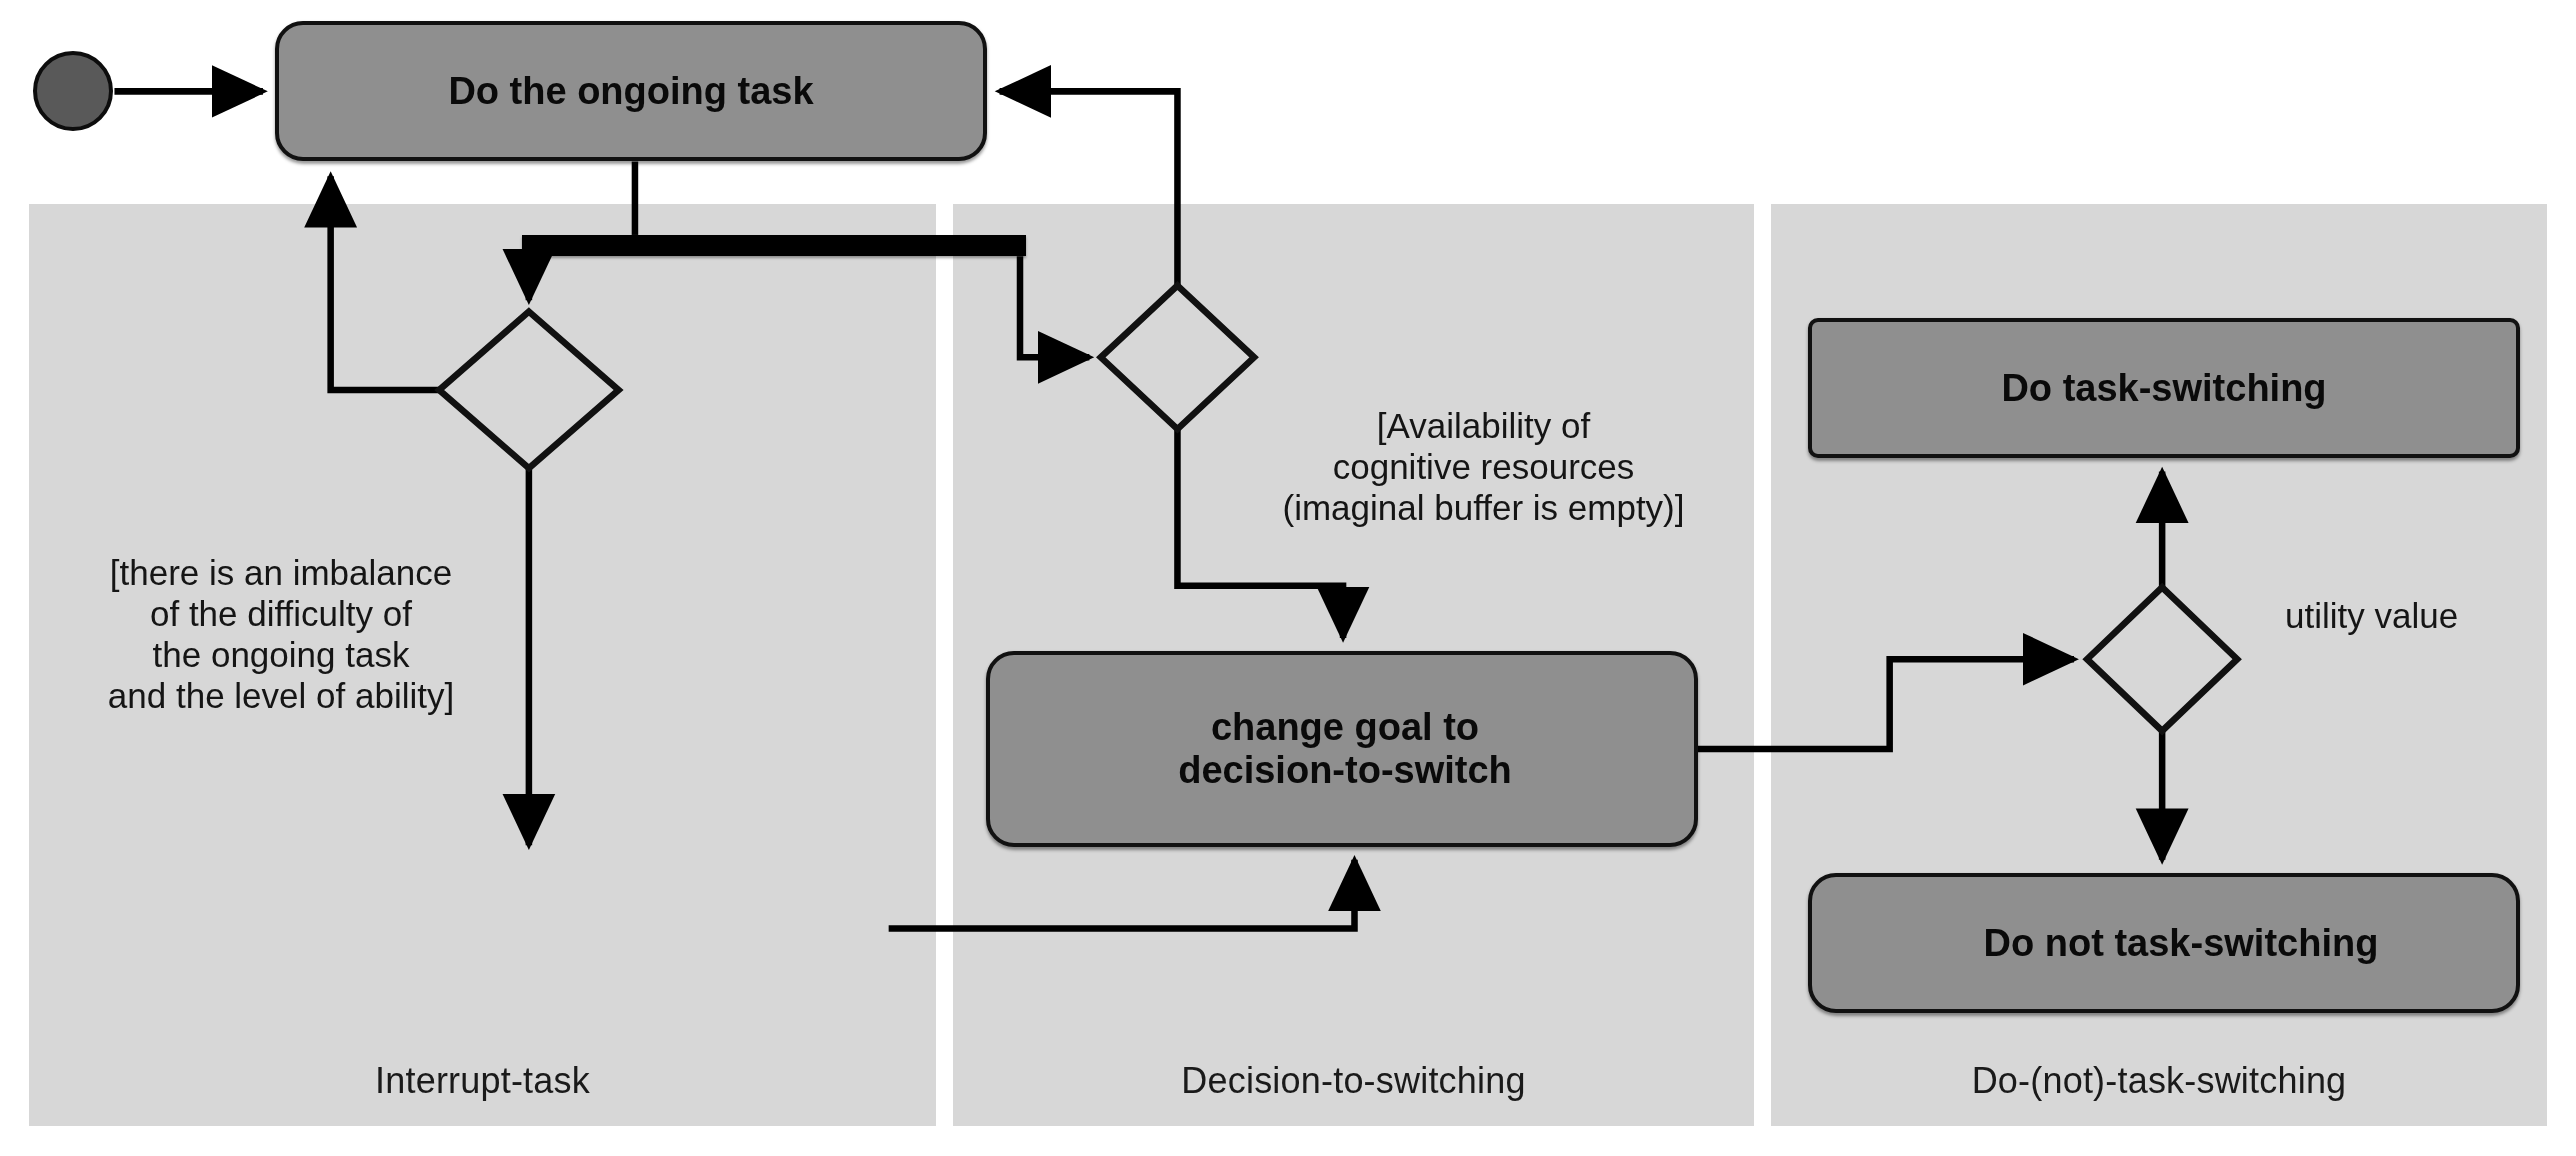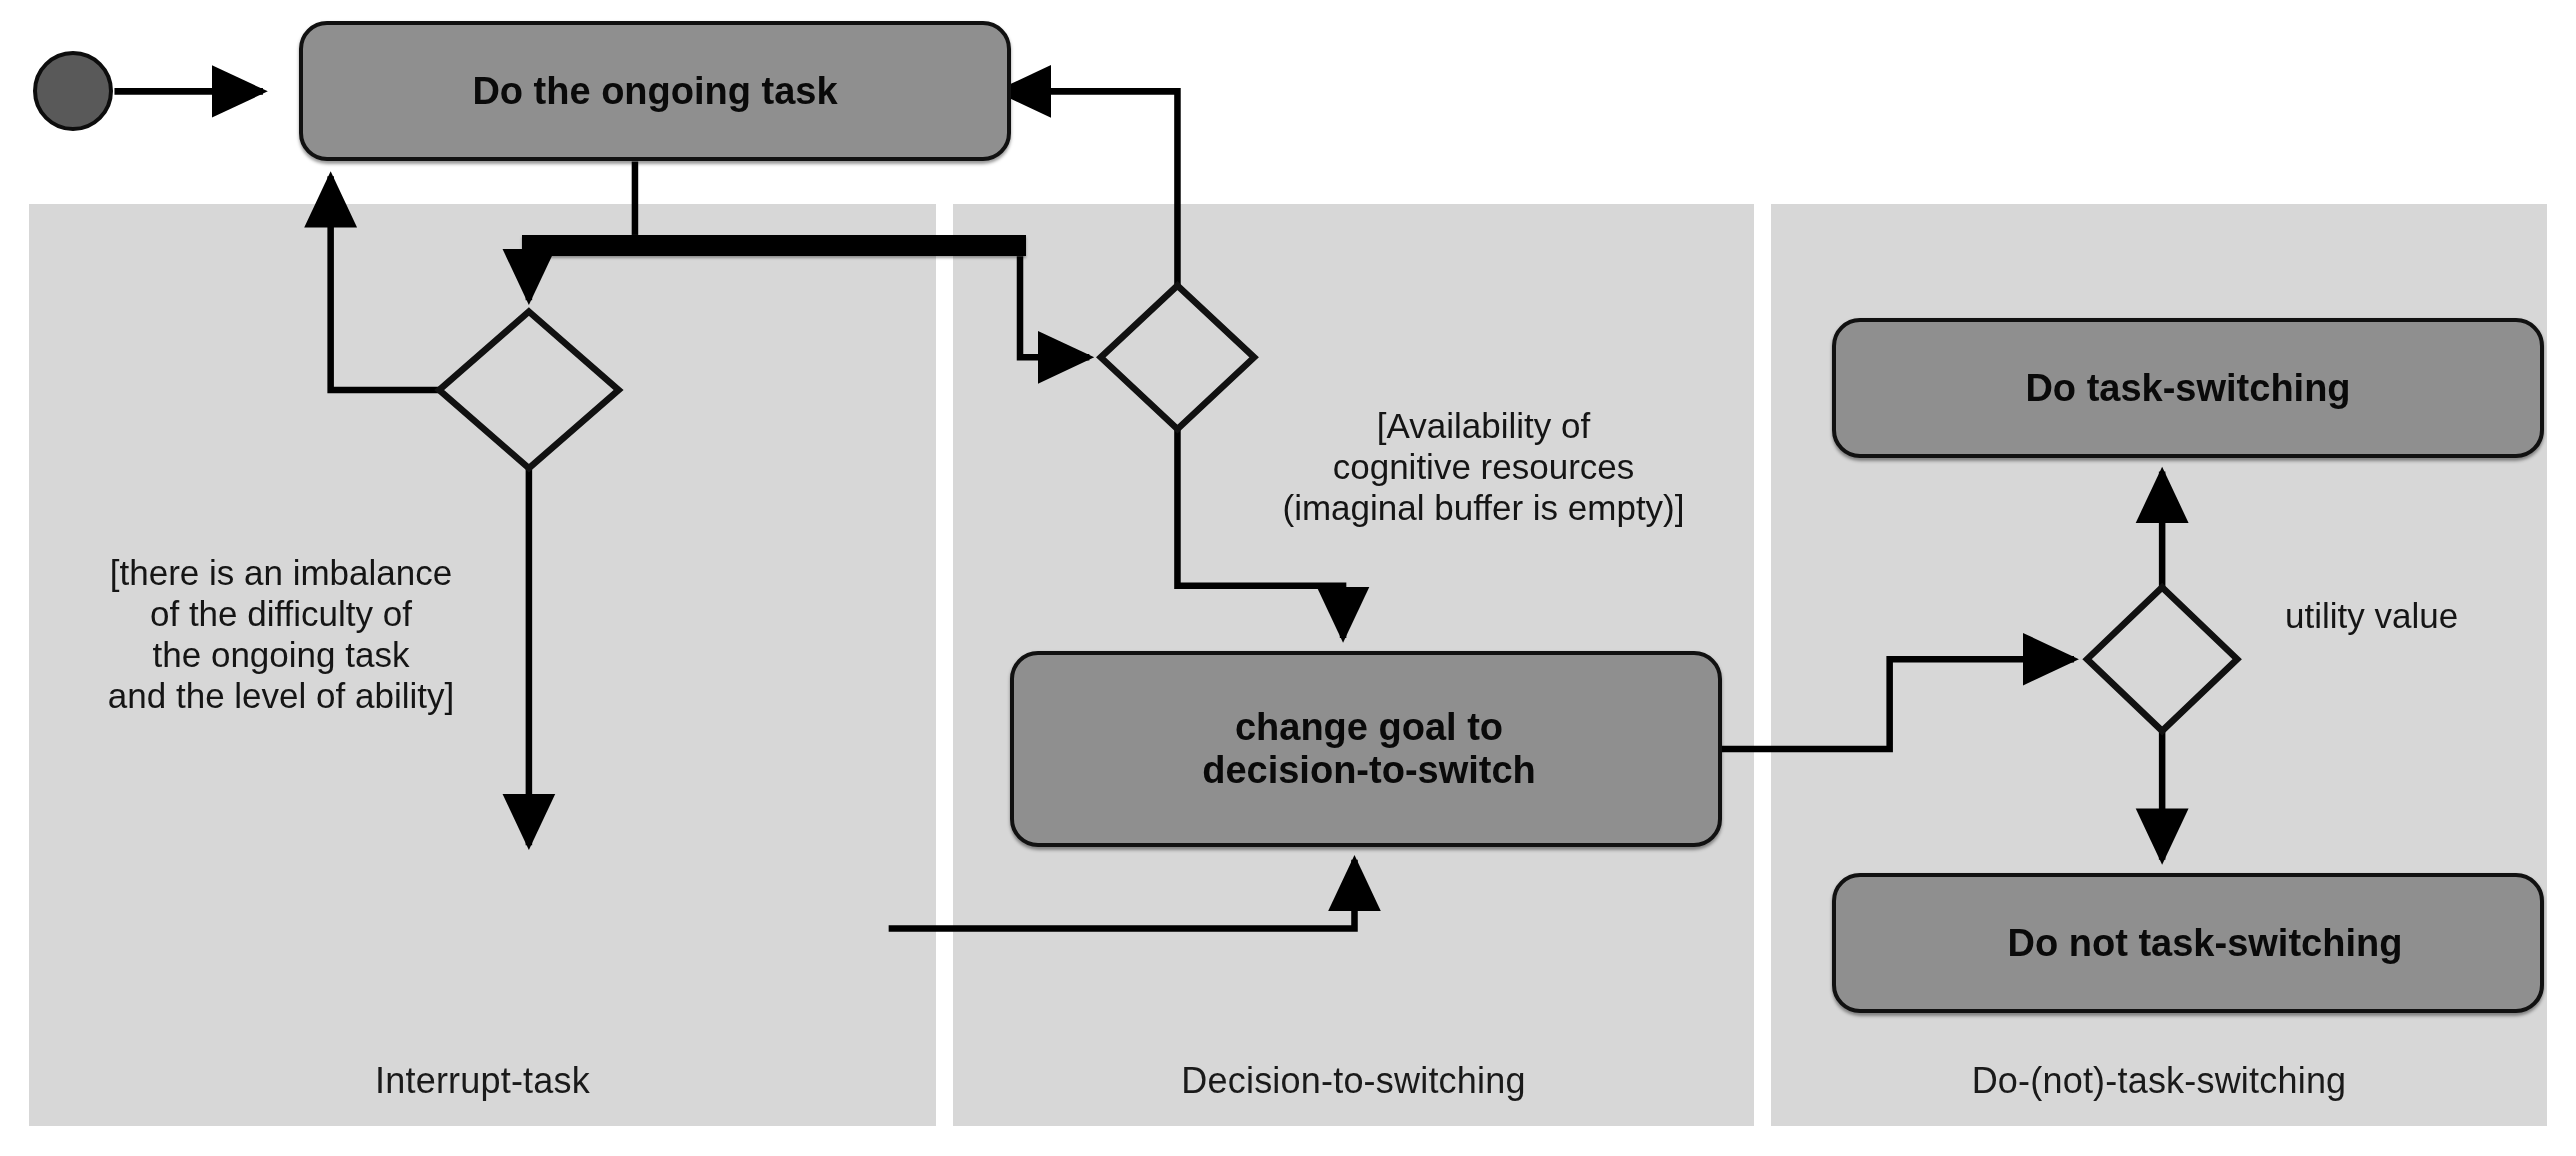--- a/index.html
+++ b/index.html
@@ -51,21 +51,20 @@
     border-radius: 28px;
     display: flex;
     align-items: center;
     justify-content: center;
     text-align: center;
     font-weight: bold;
     font-size: 38px;
     line-height: 1.12;
     color: #0a0a0a;
     box-shadow: 0 2.4px 3.3px rgba(0,0,0,0.40);
-    margin-left: 24px;
   }
   .action.two-line { font-size: 38px; }
   
   .initial-node {
     position: absolute;
     border-radius: 50%;
     background: #595959;
     border: 4.9px solid #0d0d0d;
     box-sizing: border-box;
   }
@@ -155,21 +154,21 @@
   <div class="action" style="left:275px; top:21px; width:712px; height:140px;">
     <span>Do the ongoing task</span>
   </div>
 
 
   <div class="action two-line" style="left:986px; top:651px; width:712px; height:196px;padding-left:6px;">
     <span style="white-space:pre-line;">change goal to
 decision-to-switch</span>
   </div>
 
-  <div class="action" style="left:1808px; top:318px; width:712px; height:140px;">
+  <div class="action" style="left:1808px; top:318px; width:712px; height:140px;border-radius:10px;">
     <span>Do task-switching</span>
   </div>
 
   <div class="action" style="left:1808px; top:873px; width:712px; height:140px;padding-left:34px;">
     <span>Do not task-switching</span>
   </div>
 
   <div class="guard" style="left:29px; top:553px; width:504px;">[there is an imbalance
 of the difficulty of
 the ongoing task

